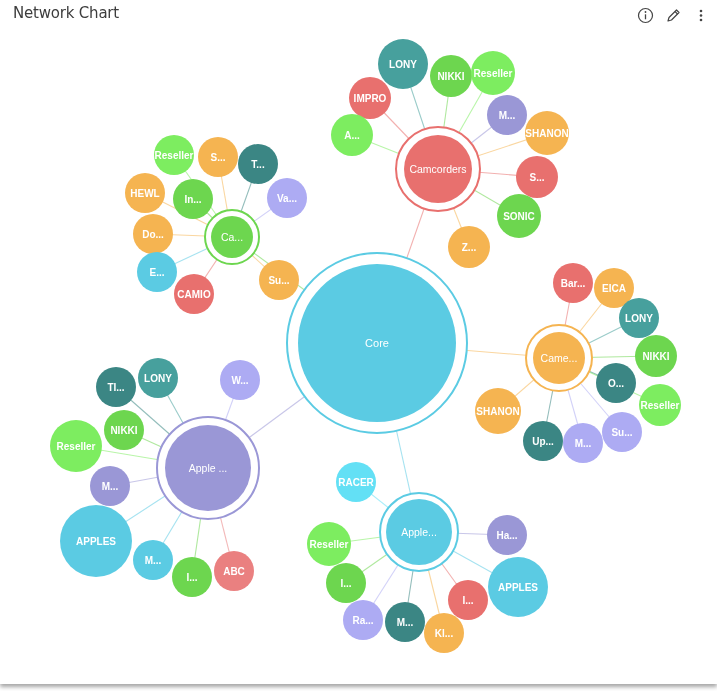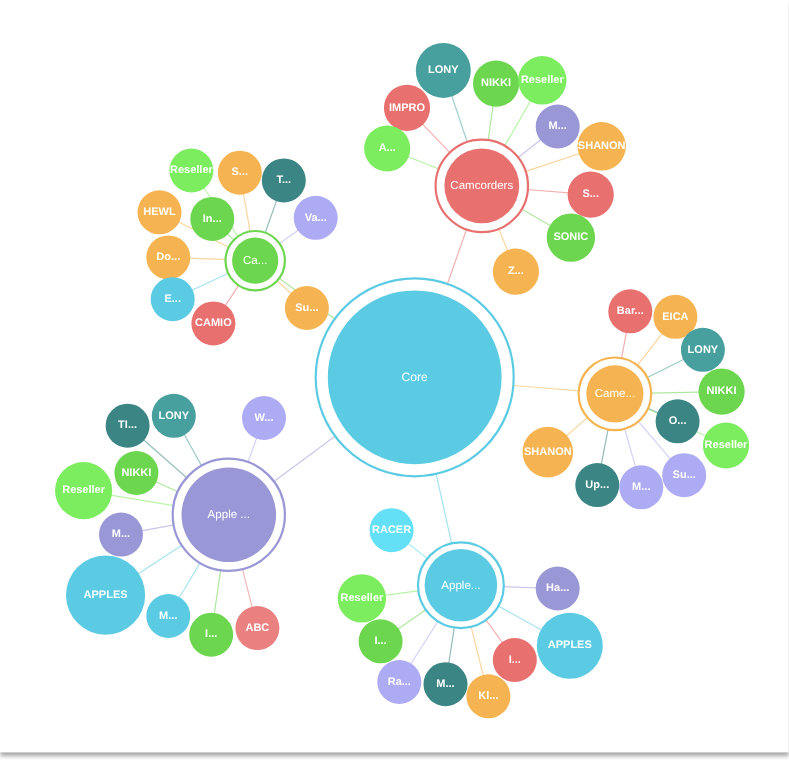--- a/index.html
+++ b/index.html
@@ -11,20 +11,45 @@
   .icon-btn { width: 20px; height: 20px; display: flex; align-items: center; justify-content: center; cursor: pointer; }
   svg.chart { position: absolute; left: 0; top: 0; }
   .node-label { fill: #ffffff; font-family: "Liberation Sans", sans-serif; font-size: 10px; text-anchor: middle; dominant-baseline: central; font-weight: bold; }
   .hub-label { font-weight: normal; font-size: 10.5px; }
   .core-label { font-weight: normal; font-size: 11px; }
 </style>
 </head>
 <body>
 
 <div class="panel">
+  <div class="header">
+    <div class="title">Network Chart</div>
+    <div class="icons">
+      <div class="icon-btn">
+        <svg width="17" height="17" viewBox="0 0 17 17">
+          <circle cx="8.5" cy="8.5" r="7" fill="none" stroke="#444" stroke-width="1.2"></circle>
+          <circle cx="8.5" cy="5" r="0.9" fill="#444"></circle>
+          <line x1="8.5" y1="7.3" x2="8.5" y2="12.3" stroke="#444" stroke-width="1.3"></line>
+        </svg>
+      </div>
+      <div class="icon-btn">
+        <svg width="17" height="17" viewBox="0 0 17 17">
+          <path d="M3 14 L4 10.5 L11.5 3 L14 5.5 L6.5 13 Z" fill="none" stroke="#444" stroke-width="1.2" stroke-linejoin="round"></path>
+          <line x1="10" y1="4.5" x2="12.5" y2="7" stroke="#444" stroke-width="1.1"></line>
+        </svg>
+      </div>
+      <div class="icon-btn">
+        <svg width="8" height="17" viewBox="0 0 8 17">
+          <circle cx="4" cy="4" r="1.3" fill="#444"></circle>
+          <circle cx="4" cy="8.5" r="1.3" fill="#444"></circle>
+          <circle cx="4" cy="13" r="1.3" fill="#444"></circle>
+        </svg>
+      </div>
+    </div>
+  </div>
 
   <svg class="chart" id="chart" width="717" height="684">
     <g id="links">
         <line x1="377" y1="343" x2="438" y2="169" stroke="#e8706e" stroke-width="1.1" stroke-opacity="0.55"></line>
         <line x1="438" y1="169" x2="403" y2="64" stroke="#47a09d" stroke-width="1.1" stroke-opacity="0.55"></line>
         <line x1="438" y1="169" x2="451" y2="76" stroke="#6dd64f" stroke-width="1.1" stroke-opacity="0.55"></line>
         <line x1="438" y1="169" x2="493" y2="73" stroke="#7ded60" stroke-width="1.1" stroke-opacity="0.55"></line>
         <line x1="438" y1="169" x2="370" y2="98" stroke="#e8706e" stroke-width="1.1" stroke-opacity="0.55"></line>
         <line x1="438" y1="169" x2="507" y2="115" stroke="#9a97d6" stroke-width="1.1" stroke-opacity="0.55"></line>
         <line x1="438" y1="169" x2="352" y2="135" stroke="#7ded60" stroke-width="1.1" stroke-opacity="0.55"></line>

